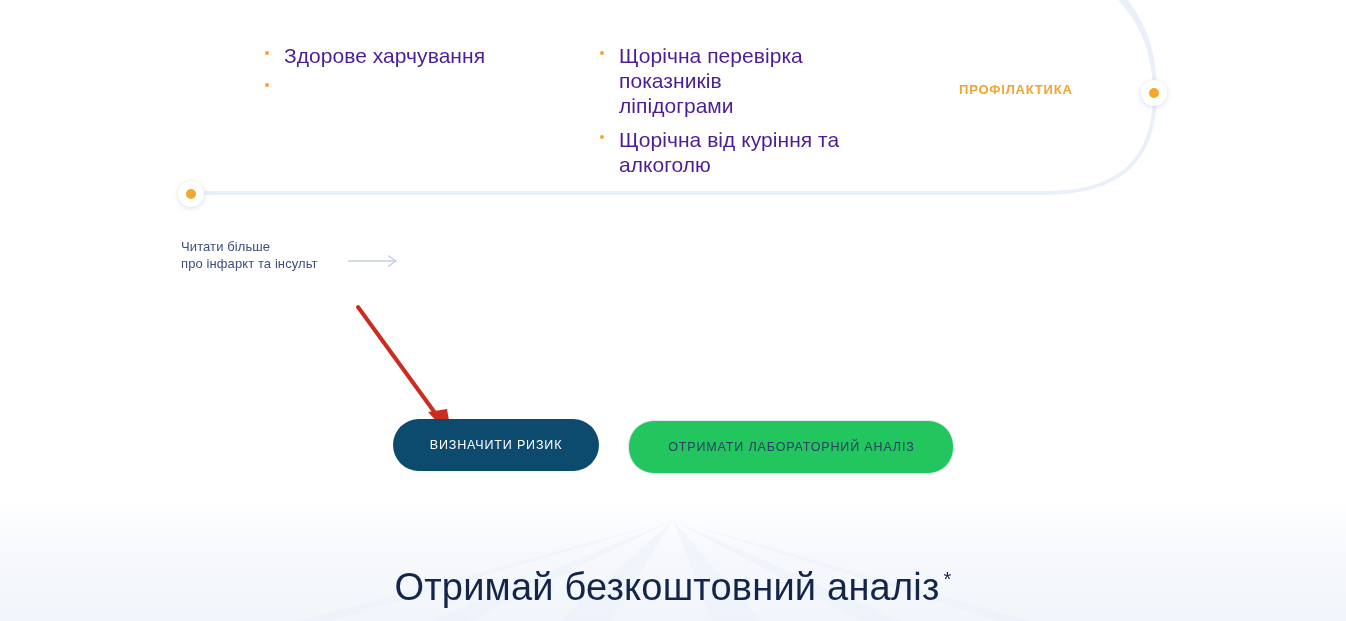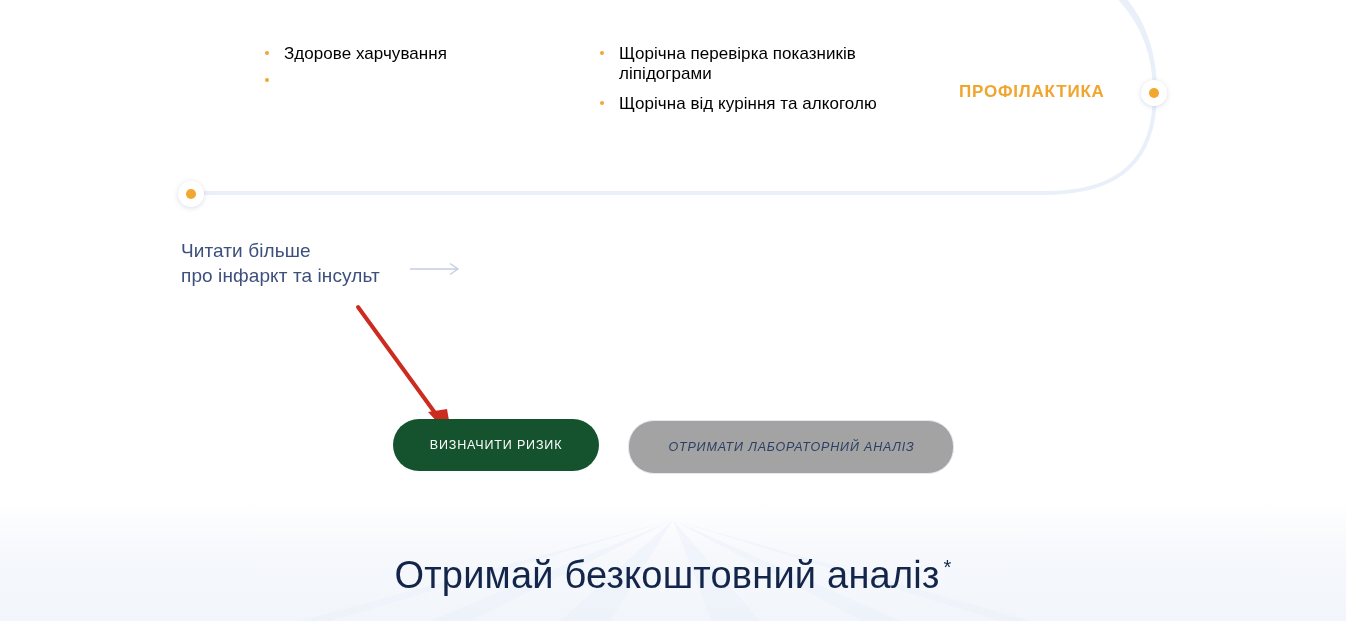--- a/index.html
+++ b/index.html
@@ -82,60 +82,60 @@
     height: 130px;
   }
   .benefit-col { position: absolute; }
   #benefit-col-1 { left: 260px; top: 44px; width: 300px; }
   #benefit-col-2 { left: 595px; top: 44px; width: 300px; }
 
   .benefit-item {
     position: relative;
     padding-left: 24px;
     margin-bottom: 7px;
-    color: #000000;
-    font-size: 17px;
+    color: #4c1d95;
+    font-size: 21px;
     line-height: 1.18;
     font-weight: 400;
     letter-spacing: 0.05px;
   }
   .benefit-item .bullet {
     position: absolute;
     left: 5px;
     top: 7px;
     width: 4px;
     height: 4px;
     border-radius: 50%;
     background: #f0a733;
   }
 
   
   #prevention-label {
     position: absolute;
     left: 959px;
     top: 82px;
-    font-size: 17px;
+    font-size: 13px;
     font-weight: bold;
     letter-spacing: 0.8px;
     color: #f0a52e;
     white-space: nowrap;
   }
 
   
   #read-more {
     position: absolute;
     left: 181px;
     top: 238px;
     display: flex;
     align-items: center;
     cursor: pointer;
   }
   #read-more-text {
     color: #3d4f7c;
-    font-size: 19px;
+    font-size: 13px;
     line-height: 1.33;
     white-space: pre-line;
     font-weight: 400;
     letter-spacing: 0.1px;
   }
   #read-more-arrow {
     margin-left: 30px;
     margin-top: 12px;
   }
 
@@ -163,42 +163,41 @@
     font-size: 12.5px;
     letter-spacing: 0.85px;
     cursor: pointer;
     box-sizing: border-box;
     white-space: nowrap;
     font-family: "Liberation Sans", "DejaVu Sans", sans-serif;
   }
   #btn-primary {
     width: 206px;
     height: 52px;
-    background: #14532d;
+    background: #0c4a6e;
     color: #ffffff;
     border: none;
     vertical-align: top;
   }
   #btn-secondary {
     width: 326px;
     height: 54px;
     margin-left: 25px;
-    background: #a3a3a3;
+    background: #22c55e;
     color: #2b3f62;
     border: 1px solid #e3e8f1;
     vertical-align: top;
     margin-top: 1px;
-    font-style: italic;
   }
 
   
   #free-analysis-heading {
     position: absolute;
     left: 0;
-    top: 554px;
+    top: 566px;
     width: 1346px;
     text-align: center;
     color: #13264a;
     font-size: 38px;
     font-weight: 400;
     letter-spacing: 0.2px;
   }
   #free-analysis-heading .asterisk {
     font-size: 20px;
     vertical-align: super;

